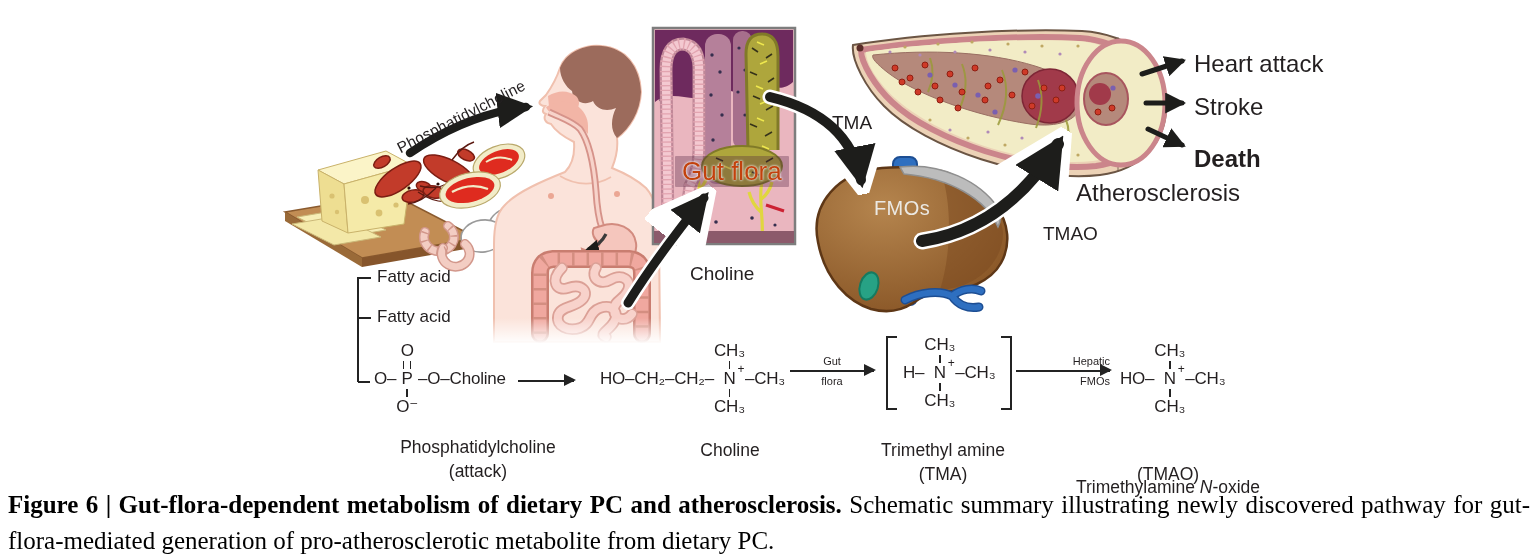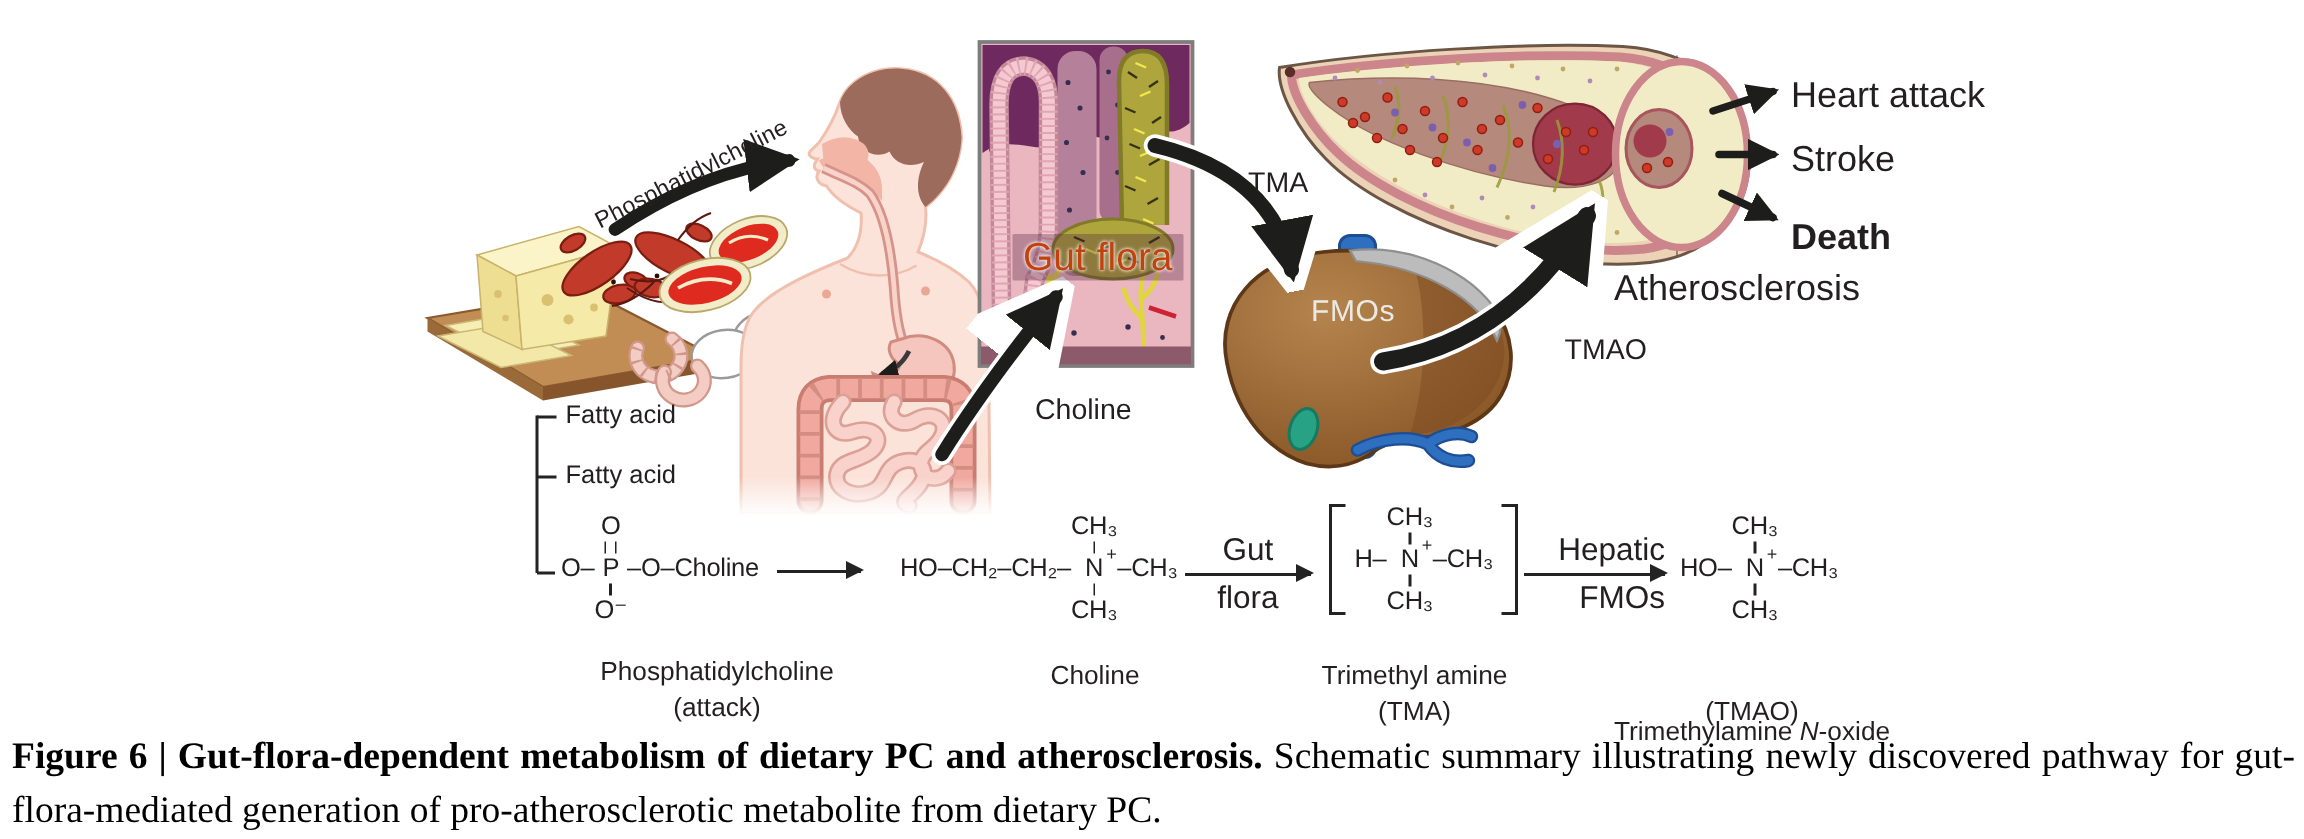--- a/index.html
+++ b/index.html
@@ -19,21 +19,21 @@
   .bond{width:1.7px;height:8px;background:#232323;margin:1px 0;}
   .dbond{width:6px;height:8px;border-left:1.7px solid #232323;border-right:1.7px solid #232323;margin:1px 0;}
   .nwrap{position:relative;}
   .plus{position:absolute;top:-7px;right:-9px;font-size:12px;letter-spacing:0;}
   .brk{width:9px;align-self:stretch;border:2.4px solid #232323;}
   .brk.l{border-right:none;margin-right:6px;}
   .brk.r{border-left:none;margin-left:6px;}
   .rarrow{position:absolute;border-top:2.6px solid #232323;}
   .rarrow:after,.rxnline:after{content:"";position:absolute;right:-2px;top:-7.7px;
     border-left:12px solid #232323;border-top:6.2px solid transparent;border-bottom:6.2px solid transparent;}
-  .rxn{position:absolute;display:flex;flex-direction:column;align-items:center;gap:3px;font-size:21px;}
+  .rxn{position:absolute;display:flex;flex-direction:column;align-items:center;gap:3px;font-size:11px;}
   .rxnline{position:relative;width:100%;border-top:2.6px solid #232323;}
   .cname{position:absolute;text-align:center;font-size:17.5px;line-height:1.15;}
   .tick{position:absolute;border-top:2px solid #232323;}
   .vline{position:absolute;border-left:2px solid #232323;}
 
   
   .caption{position:absolute;left:8px;right:6px;top:487px;font-family:"Liberation Serif","DejaVu Serif",serif;
            font-size:25px;line-height:1.42;color:#000;text-align:justify;}
   .caption .b{font-weight:bold;}
 </style>

